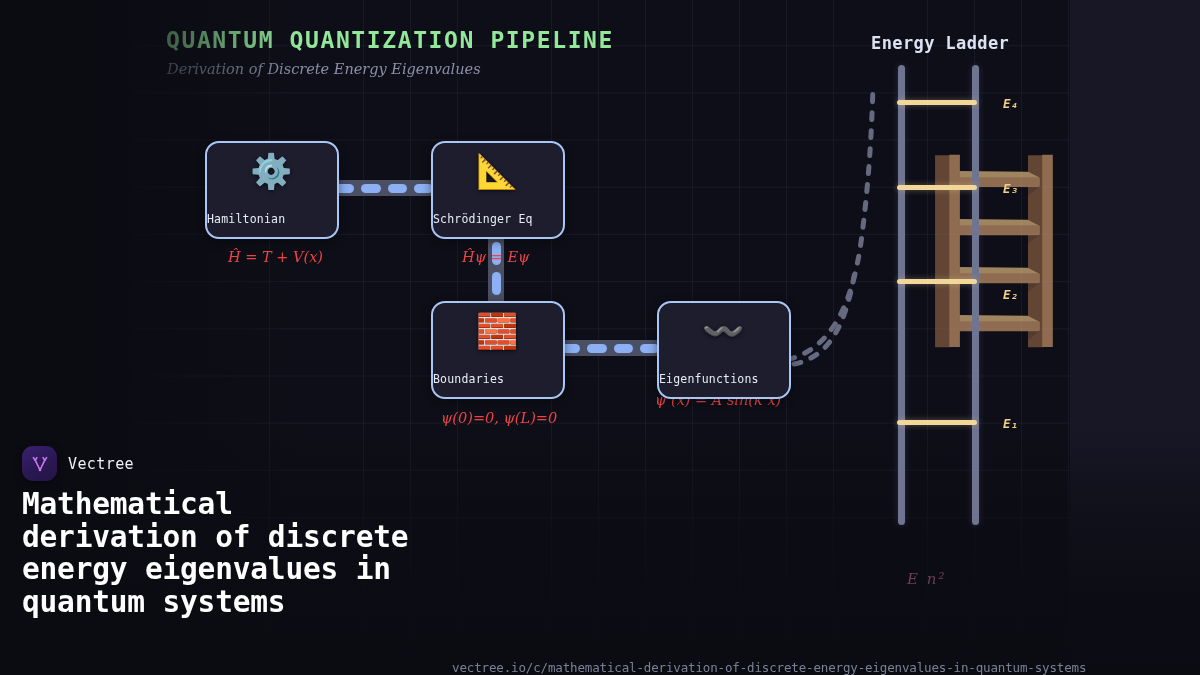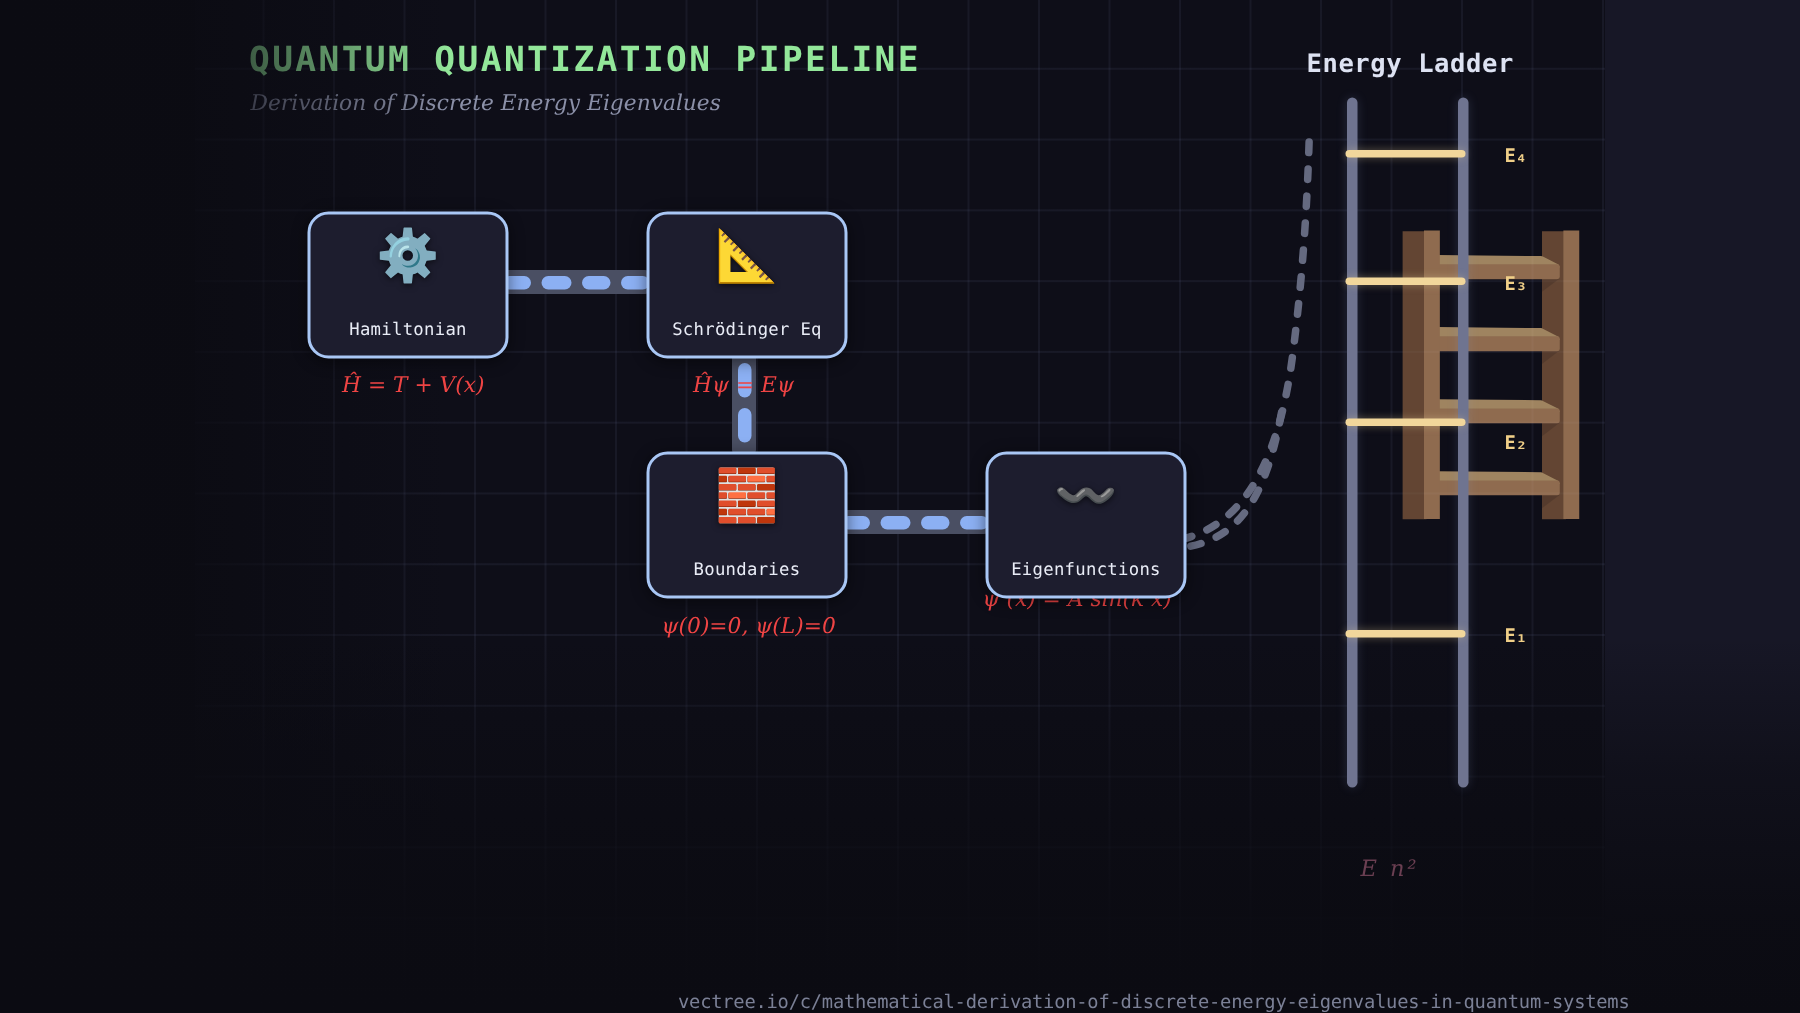--- a/index.html
+++ b/index.html
@@ -54,21 +54,21 @@
     box-shadow:0 2px 10px rgba(0,0,0,.45);
     display:flex;flex-direction:column;align-items:center;
     justify-content:flex-start;z-index:6;
   }
   .node .ico{
     font-size:34px;line-height:1;margin-top:11px;
     font-family:"DejaVu Sans","Liberation Sans",sans-serif;
     filter:drop-shadow(0 1px 2px rgba(0,0,0,.6));
   }
   .node .lbl{
-    position:absolute;bottom:11px;left:0;right:0;text-align:center;
+    position:absolute;bottom:11px;left:0;right:0;
     font-size:11.5px;color:#e9ecf6;letter-spacing:.2px;white-space:nowrap;
   }
   #node-hamiltonian{left:205px;top:141px;}
   #node-schrodinger{left:431px;top:141px;}
   #node-boundaries{left:431px;top:301px;}
   #node-eigenfunctions{left:657px;top:301px;}
 
   .formula{
     position:absolute;
     font-family:"DejaVu Serif","Liberation Serif",serif;
@@ -115,21 +115,21 @@
     font-family:"DejaVu Sans","Liberation Sans",sans-serif;
     opacity:.62;z-index:3;filter:saturate(.85);
   }
   .rung{
     position:absolute;left:897px;width:80px;height:5px;
     background:#f2d79b;border-radius:3px;z-index:5;
     box-shadow:0 0 6px rgba(242,215,155,.35);
   }
   .elabel{
     position:absolute;left:1003px;font-size:12.5px;font-weight:bold;
-    color:#f0cf88;z-index:6;white-space:nowrap;
+    color:#f0cf88;z-index:6;white-space:nowrap;font-style:italic;
   }
   #prop{
     position:absolute;left:907px;top:522px;
     font-family:"DejaVu Serif","Liberation Serif",serif;
     font-style:italic;font-size:15px;color:#6b3f52;
     letter-spacing:2px;white-space:nowrap;z-index:6;margin-top:48px;
   }
   #arc{position:absolute;left:770px;top:80px;width:130px;height:290px;z-index:3;}
 
   
@@ -229,16 +229,33 @@
   <div class="elabel" style="top:287px">E₂</div>
 
   <div class="rung" style="top:420px"></div>
   <div class="elabel" style="top:416px">E₁</div>
 
   <div id="prop">E    n²</div>
 
   <div id="left-fade"></div>
   <div id="bottom-fade"></div>
 
-
+  <div id="brand">
+    <div id="brand-logo">
+      <svg width="22" height="22" viewBox="0 0 22 22">
+        <g stroke="#c879f0" stroke-width="1.6" stroke-linecap="round" fill="none">
+          <path d="M11 17 L6.2 7.2"></path>
+          <path d="M11 17 L15.8 7.2"></path>
+          <path d="M6.2 7.2 L4.4 4.6"></path>
+          <path d="M6.2 7.2 L7.9 4.6"></path>
+          <path d="M15.8 7.2 L14.1 4.6"></path>
+          <path d="M15.8 7.2 L17.6 4.6"></path>
+        </g>
+        <circle cx="11" cy="17" r="1.3" fill="#c879f0"></circle>
+      </svg>
+    </div>
+    <div id="brand-name">Vectree</div>
+  </div>
+
+  <div id="headline">Mathematical derivation of discrete energy eigenvalues in quantum systems</div>
   <div id="url">vectree.io/c/mathematical-derivation-of-discrete-energy-eigenvalues-in-quantum-systems</div>
 
 </div>
 
 </body></html>

